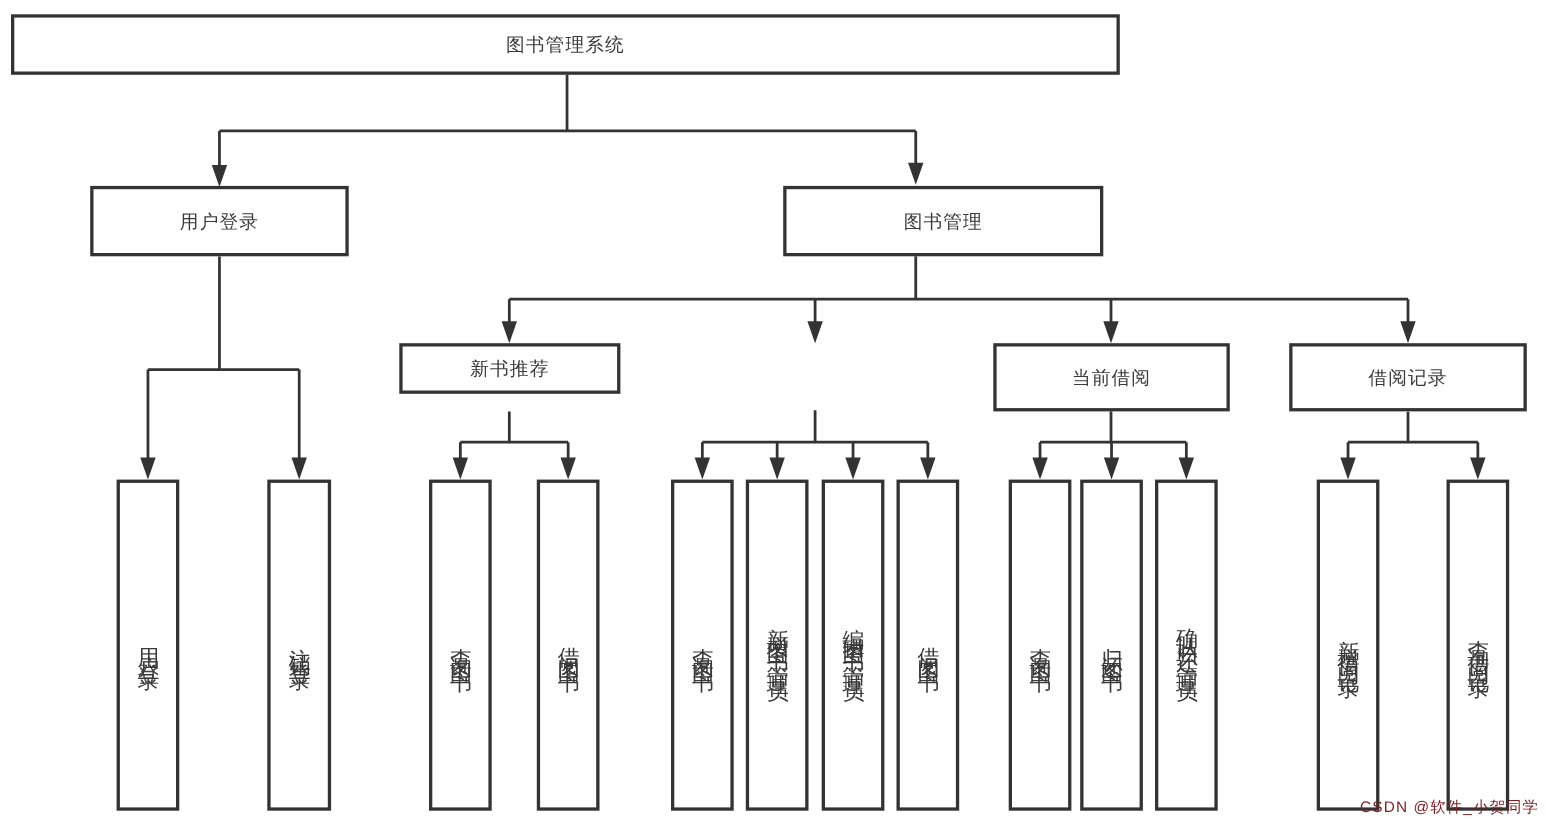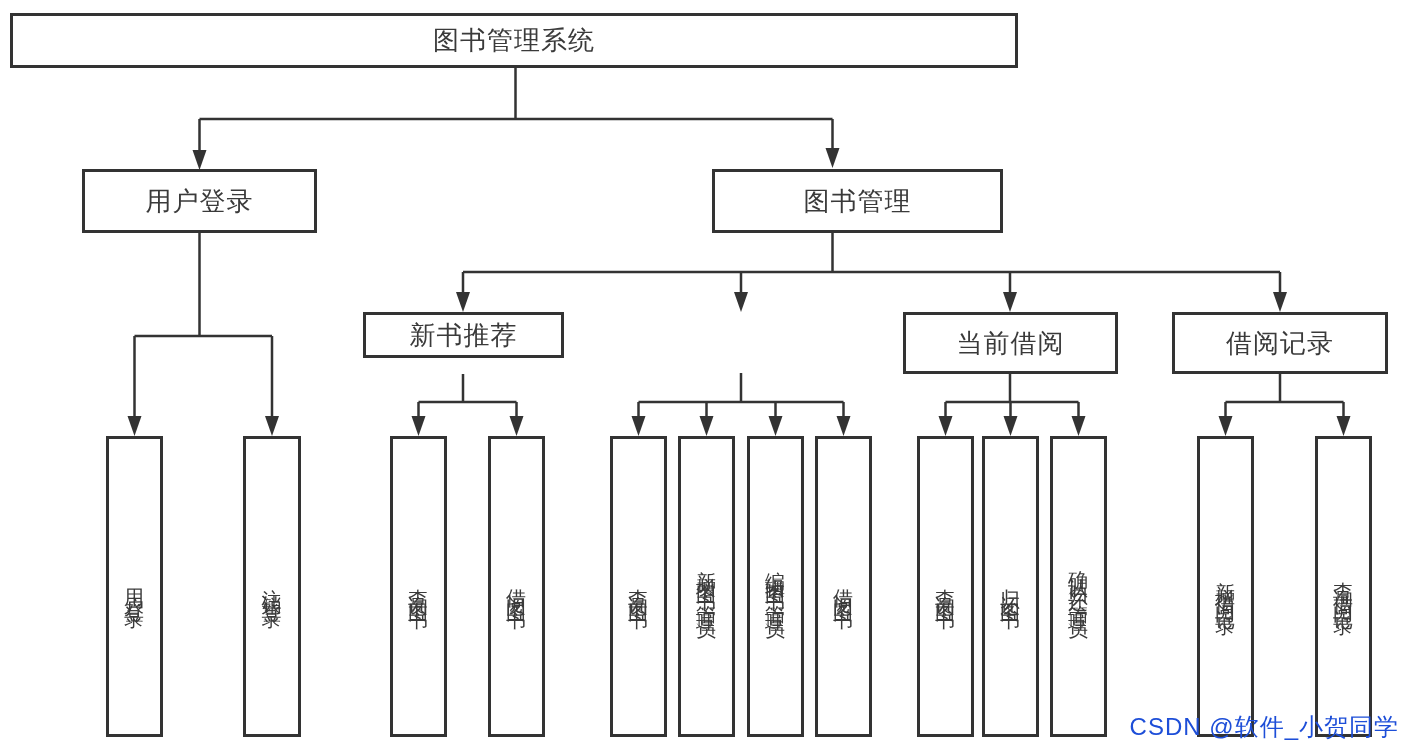--- a/index.html
+++ b/index.html
@@ -21,39 +21,39 @@
     box-sizing: border-box;
     border: 3px solid #333333;
     background: #ffffff;
     display: flex;
     align-items: center;
     justify-content: center;
     color: #3a3a3a;
     z-index: 2;
   }
   .hbox .lbl {
-    font-size: 26px;
+    font-size: 17px;
     letter-spacing: 1px;
     white-space: nowrap;
   }
   .vbox .lbl {
     writing-mode: vertical-rl;
     text-orientation: mixed;
     font-size: 20px;
     letter-spacing: 7px;
     line-height: 1;
     white-space: nowrap;
   }
   .watermark {
     position: absolute;
     right: 6px;
     bottom: 4px;
-    font-size: 24px;
+    font-size: 14px;
     letter-spacing: 1px;
-    color: #1d4ed8;
+    color: #7f1d1d;
     z-index: 5;
     white-space: nowrap;
   }
 </style>
 </head>
 <body>
 
 <div class="stage">
 
   <svg class="connectors" width="1405" height="747" viewBox="0 0 1405 747">

